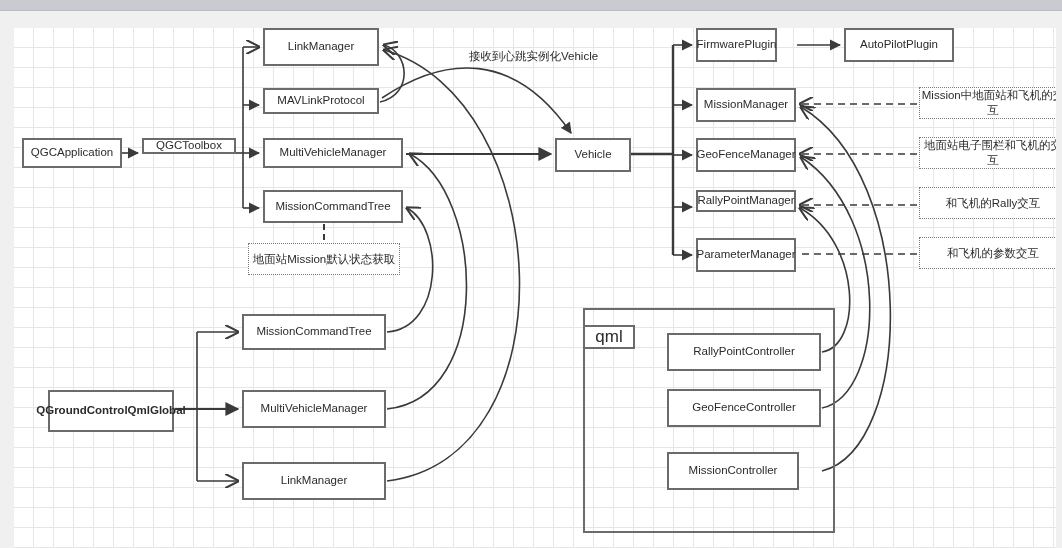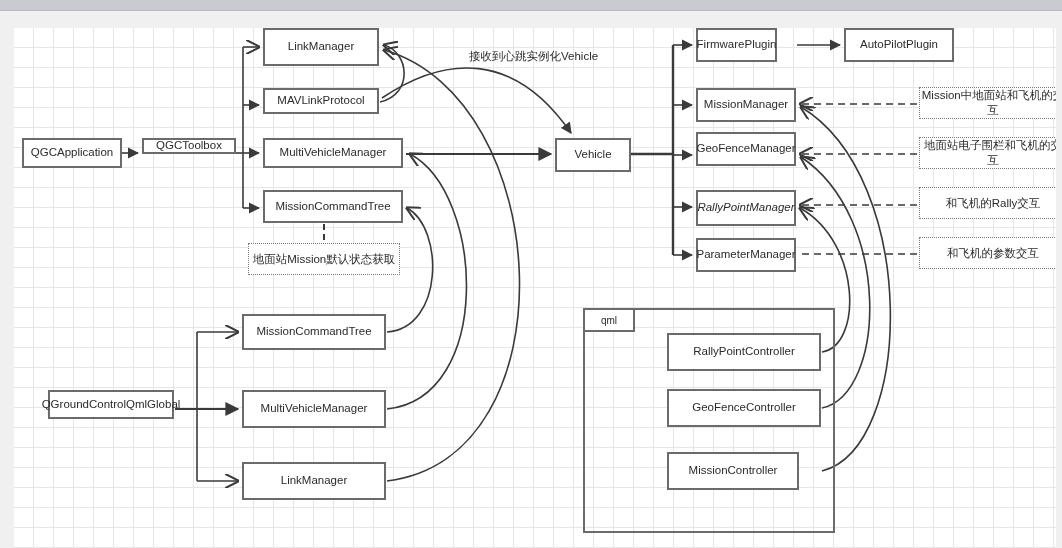--- a/index.html
+++ b/index.html
@@ -69,23 +69,24 @@
     border: 2px solid #6b6b6b;
     z-index: 1;
   }
   .group-tab {
     position: absolute;
     background: #ffffff;
     border: 2px solid #6b6b6b;
     display: flex;
     align-items: center;
     justify-content: center;
-    font-size: 10px;
+    font-size: 17px;
     color: #2b2b2b;
     z-index: 4;
+    margin-top: 17px;
   }
   .edge-label {
     position: absolute;
     font-size: 11.5px;
     color: #2b2b2b;
     white-space: nowrap;
     background: transparent;
     z-index: 4;
   }
 </style>
@@ -161,24 +162,24 @@
     <div class="node" style="left:8px; top:110px; width:100px; height:30px;">QGCApplication</div>
     <div class="node" style="left:128px; top:110px; width:94px; height:16px;">QGCToolbox</div>
     <div class="node" style="left:249px; top:0px; width:116px; height:38px;">LinkManager</div>
     <div class="node" style="left:249px; top:60px; width:116px; height:26px;">MAVLinkProtocol</div>
     <div class="node" style="left:249px; top:110px; width:140px; height:30px;">MultiVehicleManager</div>
     <div class="node" style="left:249px; top:162px; width:140px; height:33px;">MissionCommandTree</div>
     <div class="node" style="left:541px; top:110px; width:76px; height:34px;">Vehicle</div>
     <div class="node" style="left:682px; top:0px; width:81px; height:34px;">FirmwarePlugin</div>
     <div class="node" style="left:830px; top:0px; width:110px; height:34px;">AutoPilotPlugin</div>
     <div class="node" style="left:682px; top:60px; width:100px; height:34px;">MissionManager</div>
-    <div class="node" style="left:682px; top:104px; width:100px; height:34px;">GeoFenceManager</div>
-    <div class="node" style="left:682px; top:162px; width:100px; height:36px;font-style:italic;">RallyPointManager</div>
+    <div class="node" style="left:682px; top:110px; width:100px; height:34px;">GeoFenceManager</div>
+    <div class="node" style="left:682px; top:162px; width:100px; height:22px;">RallyPointManager</div>
     <div class="node" style="left:682px; top:210px; width:100px; height:34px;">ParameterManager</div>
-    <div class="node" style="left:34px; top:362px; width:126px; height:29px;">QGroundControlQmlGlobal</div>
+    <div class="node" style="left:34px; top:362px; width:126px; height:42px;font-weight:bold;">QGroundControlQmlGlobal</div>
     <div class="node" style="left:228px; top:286px; width:144px; height:36px;">MissionCommandTree</div>
     <div class="node" style="left:228px; top:362px; width:144px; height:38px;">MultiVehicleManager</div>
     <div class="node" style="left:228px; top:434px; width:144px; height:38px;">LinkManager</div>
     <div class="node" style="left:653px; top:305px; width:154px; height:38px;">RallyPointController</div>
     <div class="node" style="left:653px; top:361px; width:154px; height:38px;">GeoFenceController</div>
     <div class="node" style="left:653px; top:424px; width:132px; height:38px;">MissionController</div>
 
     <div class="note" style="left:234px; top:215px; width:152px; height:32px;">地面站Mission默认状态获取</div>
     <div class="note" style="left:905px; top:59px; width:148px; height:32px;">Mission中地面站和飞机的交互</div>
     <div class="note" style="left:905px; top:109px; width:148px; height:32px;">地面站电子围栏和飞机的交互</div>

